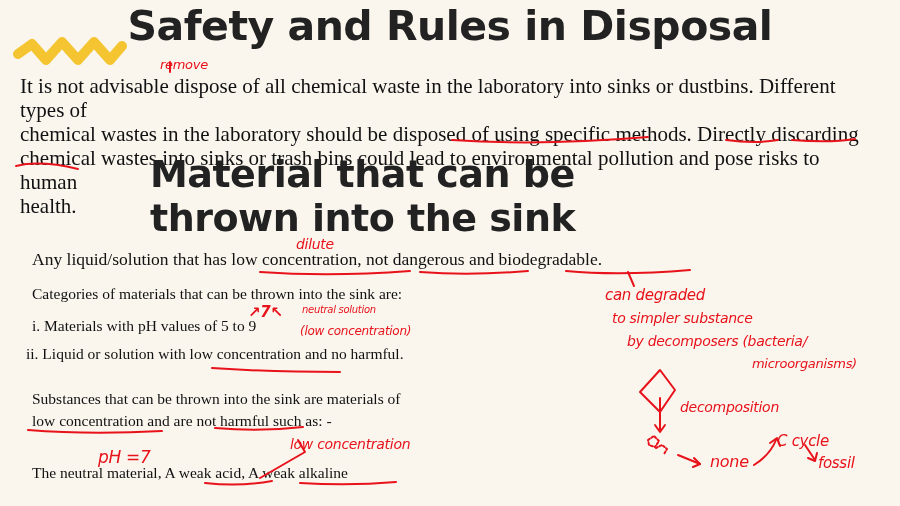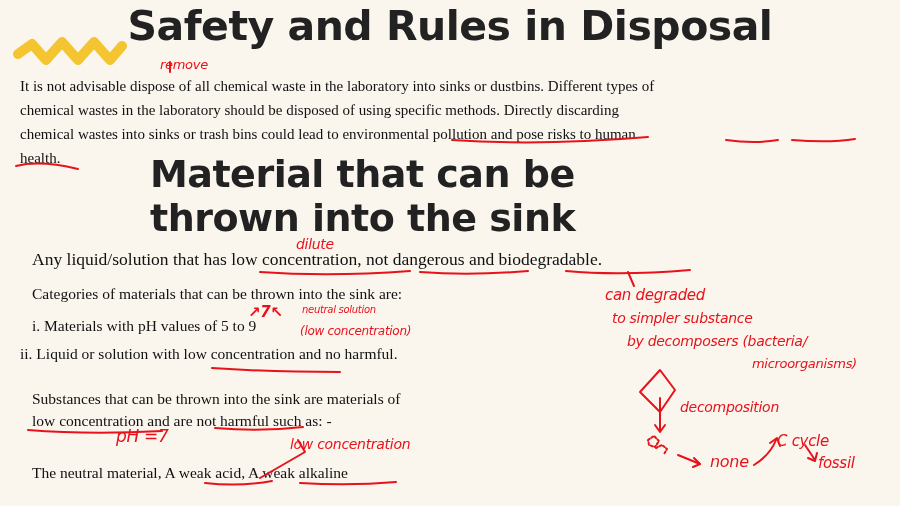--- a/index.html
+++ b/index.html
@@ -25,21 +25,21 @@
       font-size: 41px;
       letter-spacing: -0.5px;
       color: #222;
       padding-left: 0px;
     }
     .squiggle { position: absolute; left: 12px; top: 30px; }
     .intro {
       position: absolute;
       left: 20px; top: 74px;
       width: 850px;
-      font-size: 15px;
+      font-size: 21px;
       line-height: 24px;
       color: #111;
     }
     .subtitle {
       position: absolute;
       left: 150px; width: 600px;
       top: 152px;
       font-family: "DejaVu Sans", sans-serif;
       font-weight: bold;
       font-size: 38px;
@@ -90,21 +90,21 @@
 
   <div class="subtitle">
     <div>Material that can be</div>
     <div>thrown into the sink</div>
   </div>
 
   <div class="lead">Any liquid/solution that has low concentration, not dangerous and biodegradable.</div>
 
   <div class="small" style="left:32px; top:285px;">Categories of materials that can be thrown into the sink are:</div>
   <div class="small" style="left:32px; top:317px;">i. Materials with pH values of 5 to 9</div>
-  <div class="small" style="left:20px; top:345px;">ii. Liquid or solution with low concentration and no harmful.</div>
+  <div class="small" style="left:26px; top:345px;">ii. Liquid or solution with low concentration and no harmful.</div>
 
   <div class="small" style="left:32px; top:412px;">low concentration and are not harmful such as: -</div>
   <div class="small" style="left:32px; top:390px;">Substances that can be thrown into the sink are materials of</div>
 
   <div class="small" style="left:32px; top:464px;">The neutral material, A weak acid, A weak alkaline</div>
 
   <div class="ink" style="left:160px; top:57px; font-size:13px;">remove</div>
   <div class="ink" style="left:296px; top:236px; font-size:14px;">dilute</div>
   <div class="ink" style="left:248px; top:303px; font-size:15px; font-weight:bold;">↗7↖</div>
   <div class="ink" style="left:302px; top:304px; font-size:10px;">neutral solution</div>
@@ -112,21 +112,21 @@
 
   <div class="ink" style="left:605px; top:286px; font-size:15px;">can degraded</div>
   <div class="ink" style="left:612px; top:310px; font-size:14px;">to simpler substance</div>
   <div class="ink" style="left:627px; top:333px; font-size:14px;">by decomposers (bacteria/</div>
   <div class="ink" style="left:752px; top:356px; font-size:13px;">microorganisms)</div>
   <div class="ink" style="left:680px; top:399px; font-size:14px;">decomposition</div>
   <div class="ink" style="left:710px; top:452px; font-size:16px;">none</div>
   <div class="ink" style="left:777px; top:432px; font-size:15px;">C cycle</div>
   <div class="ink" style="left:818px; top:454px; font-size:15px;">fossil</div>
 
-  <div class="ink" style="left:98px; top:426px; font-size:17px;margin-left:18px;">pH =7</div>
+  <div class="ink" style="left:98px; top:447px; font-size:17px;">pH =7</div>
   <div class="ink" style="left:290px; top:436px; font-size:14px;">low concentration</div>
 
   <svg class="annot" width="900" height="506" viewBox="0 0 900 506">
     <g fill="none" stroke="#e8121b" stroke-width="2" stroke-linecap="round" stroke-linejoin="round">
 
       <path d="M452 140 Q540 146 648 137"></path>
       <path d="M726 140 Q755 144 778 140"></path>
       <path d="M792 140 Q830 143 855 139"></path>
       <path d="M16 166 Q40 160 78 169"></path>
 

